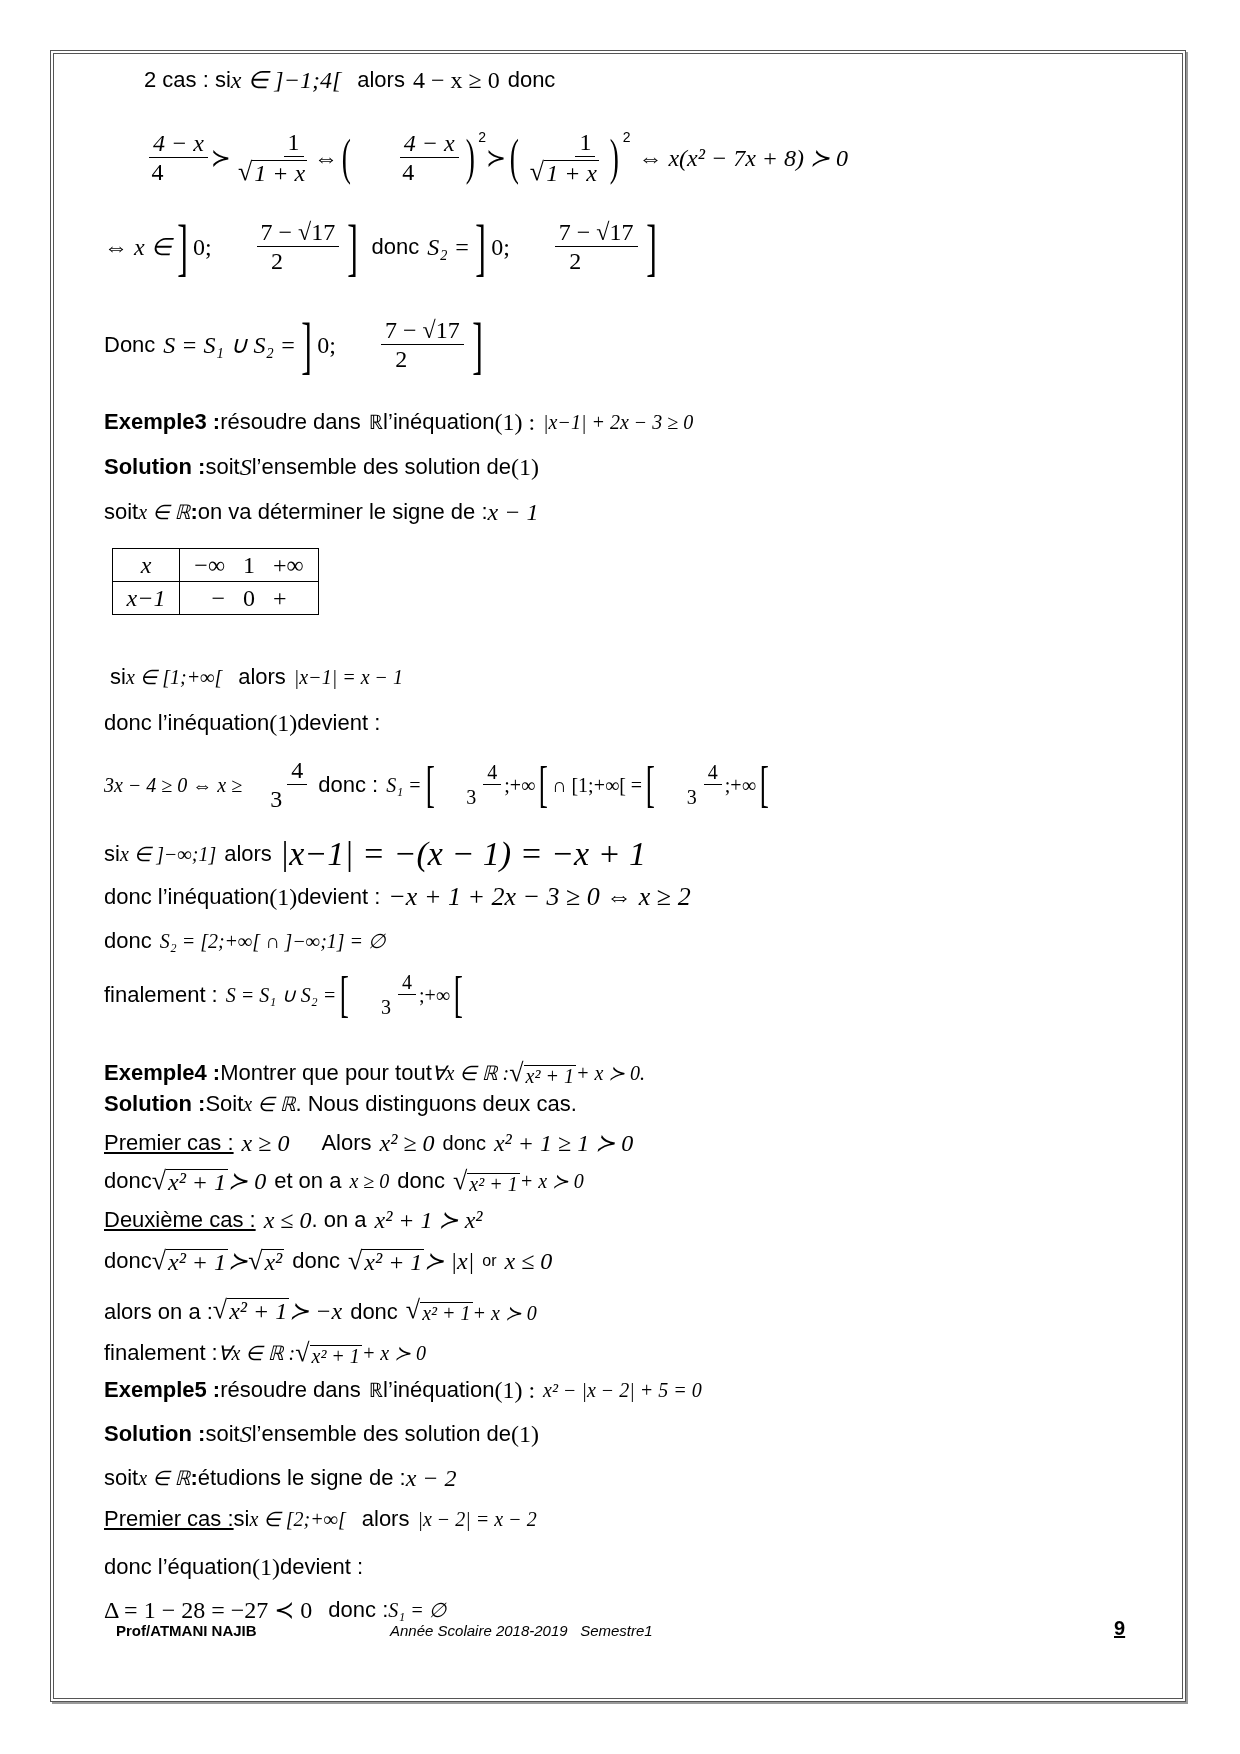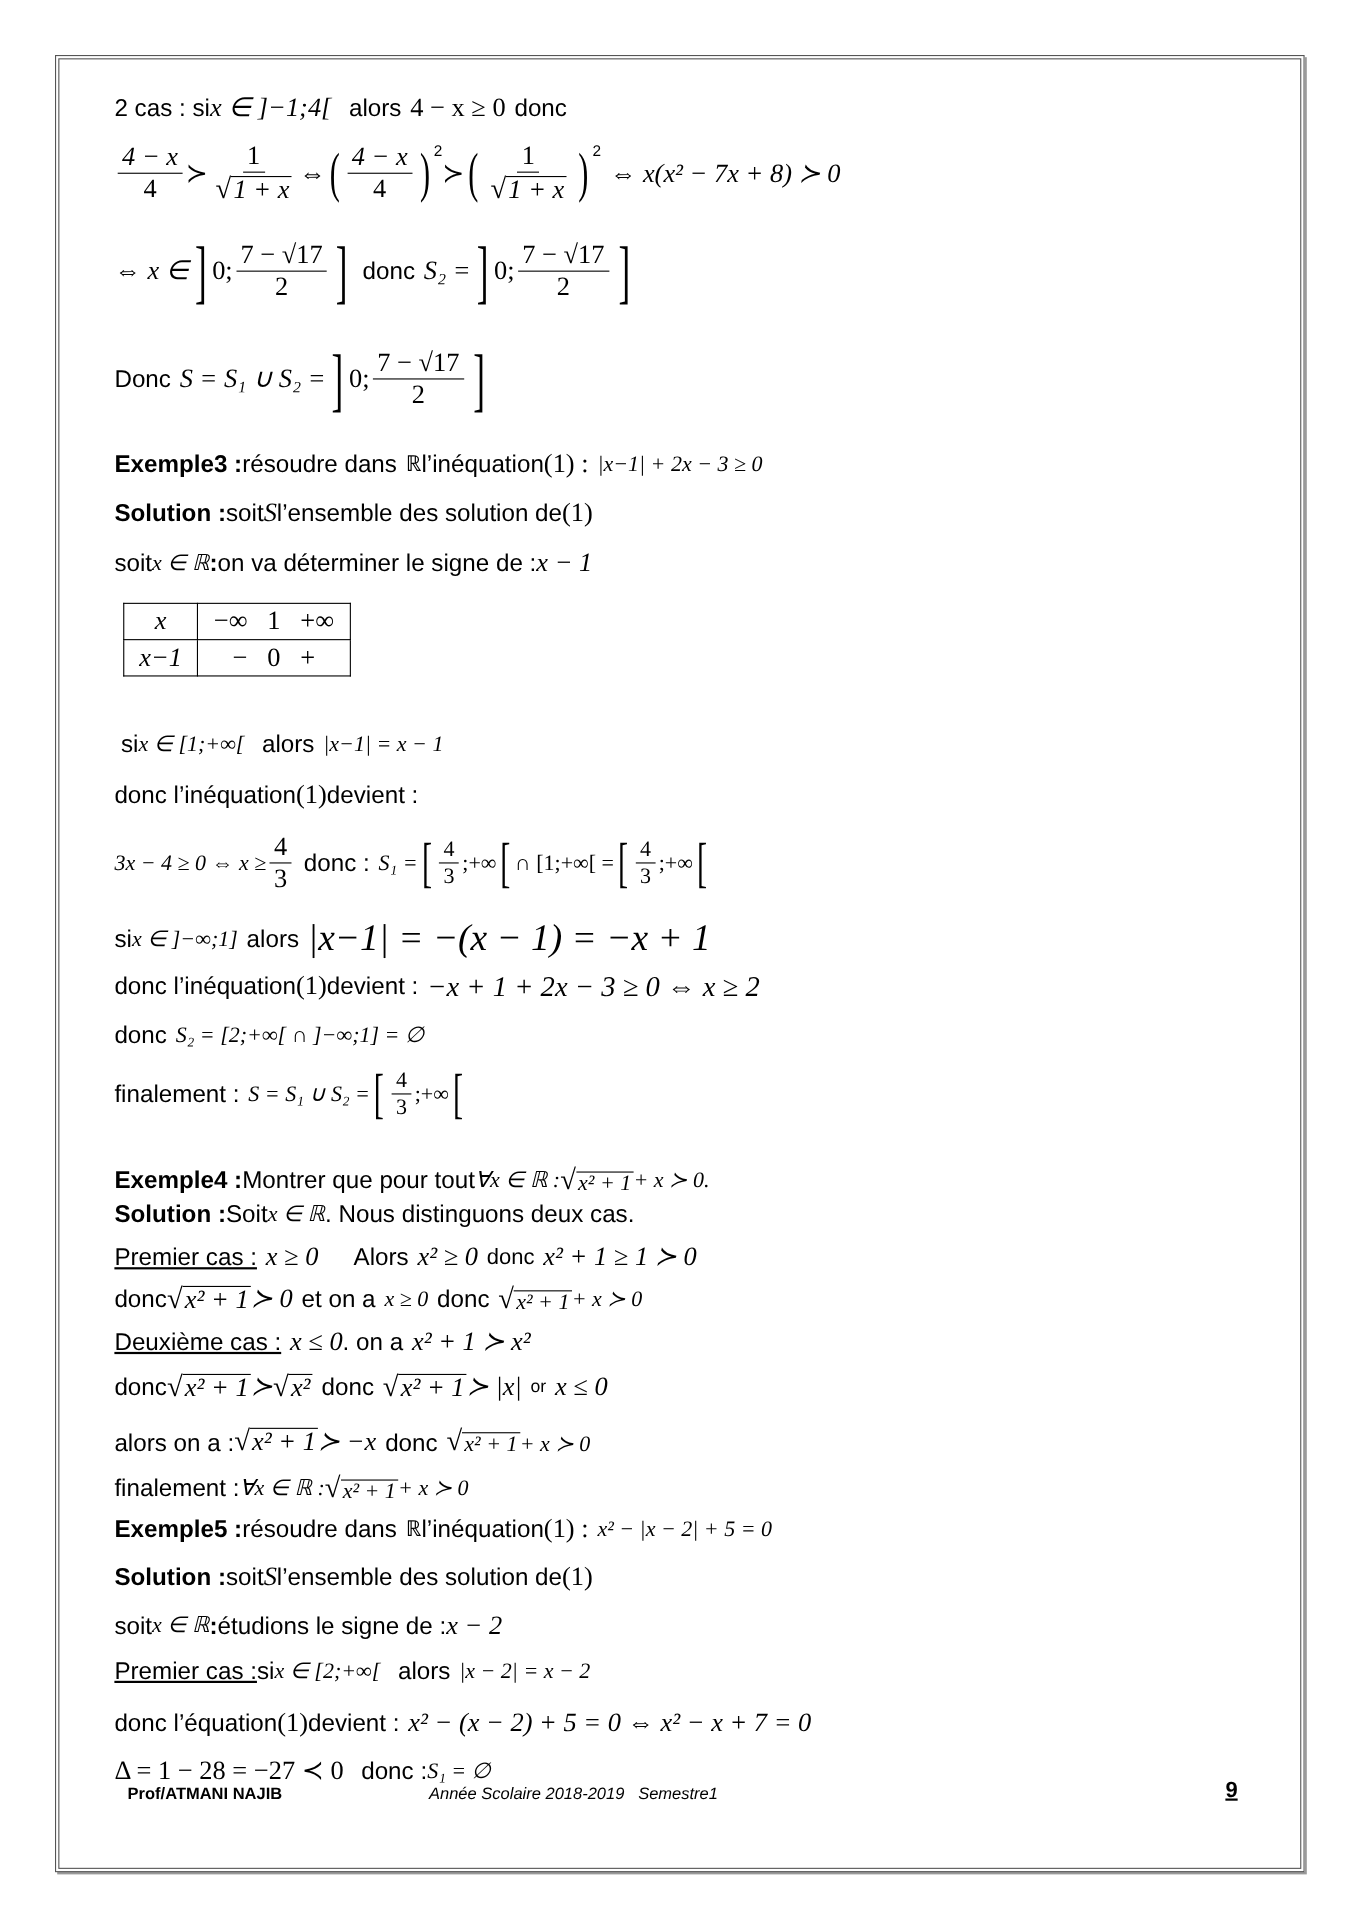--- a/index.html
+++ b/index.html
@@ -10,40 +10,40 @@
     box-shadow: 2px 2px 0 #9a9a9a;
   }
   .line { position:absolute; left:104px; white-space:nowrap; font-family:"Liberation Sans", sans-serif; font-size:22px; line-height:1; display:flex; align-items:center; }
   .m { font-family:"Liberation Serif", serif; font-size:24px; }
   .mi { font-family:"Liberation Serif", serif; font-style:italic; font-size:24px; }
   .sm { font-size:20px; }
   .b { font-weight:bold; }
   .u { text-decoration:underline; }
   .gap { display:inline-block; width:8px; }
   .frac { display:inline-flex; flex-direction:column; align-items:center; vertical-align:middle; margin:0 3px; font-family:"Liberation Serif", serif; font-size:24px; }
-  .frac .num { padding:0 4px 2px; border-bottom:1.5px solid #000; }
+  .frac .num { padding:0 4px 2px; border-bottom:1.5px solid #000;margin-left:42px; }
   .frac .den { padding:2px 4px 0; }
   .big { font-family:"Liberation Serif", serif; font-size:64px; line-height:0.9; font-weight:100; transform:scaleX(0.5); display:inline-block; }
   .mid { font-family:"Liberation Serif", serif; font-size:50px; line-height:0.9; transform:scaleX(0.55); display:inline-block; }
   .sqrt { display:inline-flex; align-items:flex-end; }
   .sqrt .rad { font-family:"Liberation Serif", serif; font-size:26px; }
   .sqrt .under { border-top:1.5px solid #000; padding:0 2px; }
   sup { font-size:14px; }
   table.sign { position:absolute; left:112px; top:548px; border-collapse:collapse; font-family:"Liberation Serif", serif; font-size:24px; }
   table.sign td { border:1.5px solid #000; padding:2px 8px; text-align:center; height:28px; }
   table.sign td.h { width:50px; font-style:italic; }
   table.sign td.v { width:122px; }
   .footer { position:absolute; top:1622px; font-family:"Liberation Sans", sans-serif; font-size:15px; }
 </style>
 </head>
 <body>
 
 <div class="frame"></div>
 
-<div class="line" style="top:86px;">
+<div class="line" style="top:68px;margin-left:40px;">
   <span>2 cas : si </span>
   <span class="mi">x ∈ ]−1;4[</span>
     <span class="gap"></span>
     <span class="gap"></span>
   <span>alors</span>
     <span class="gap"></span>
   <span class="m">4 − x ≥ 0</span>
     <span class="gap"></span>
   <span>donc</span>
 </div>
@@ -392,21 +392,20 @@
   <span>alors</span>
     <span class="gap"></span>
   <span class="mi sm">|x − 2| = x − 2</span>
 </div>
 
 <div class="line" style="top:1555px;">
   <span>donc l’équation </span>
   <span class="m">(1)</span>
   <span>devient : </span>
     <span class="gap"></span>
-  <span class="mi">x² − (x − 2) + 5 = 0 ⇔ x² − x + 7 = 0</span>
 </div>
 
 <div class="line" style="top:1598px;text-align:center;">
   <span class="m">Δ = 1 − 28 = −27 ≺ 0</span>
     <span class="gap"></span>
     <span class="gap"></span>
   <span>donc : </span>
   <span class="mi sm">S₁ = ∅</span>
 </div>
 

